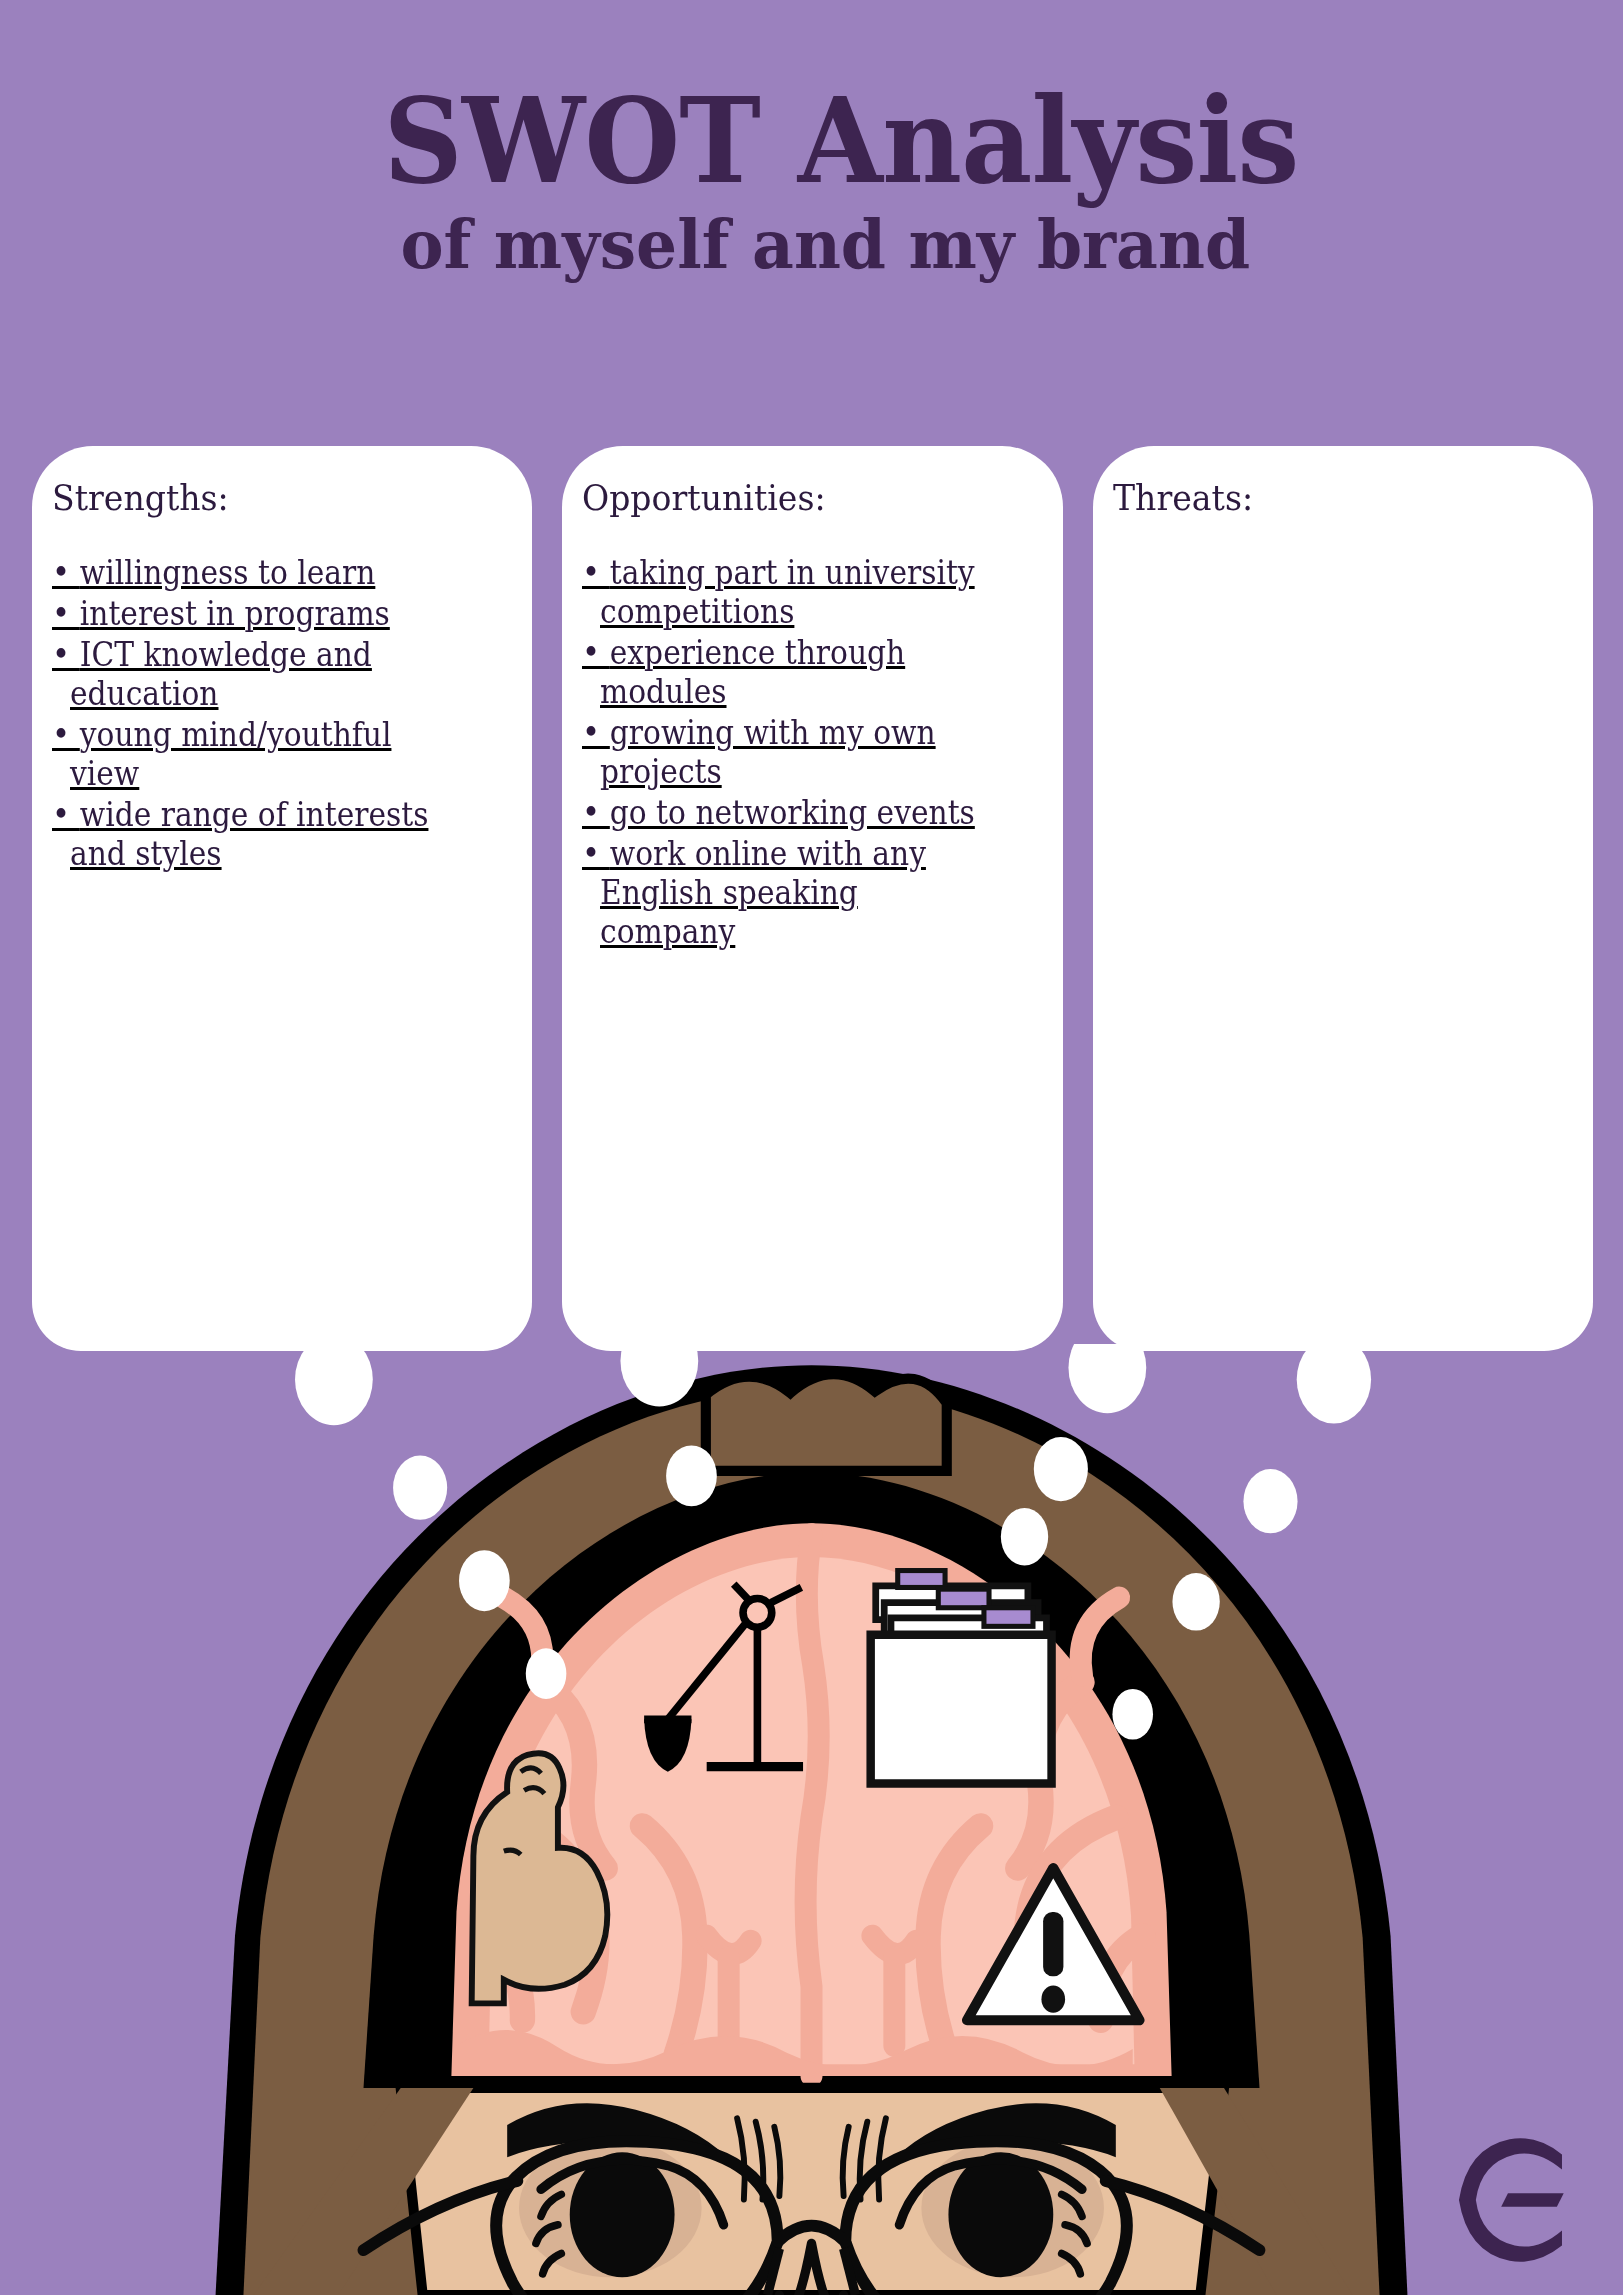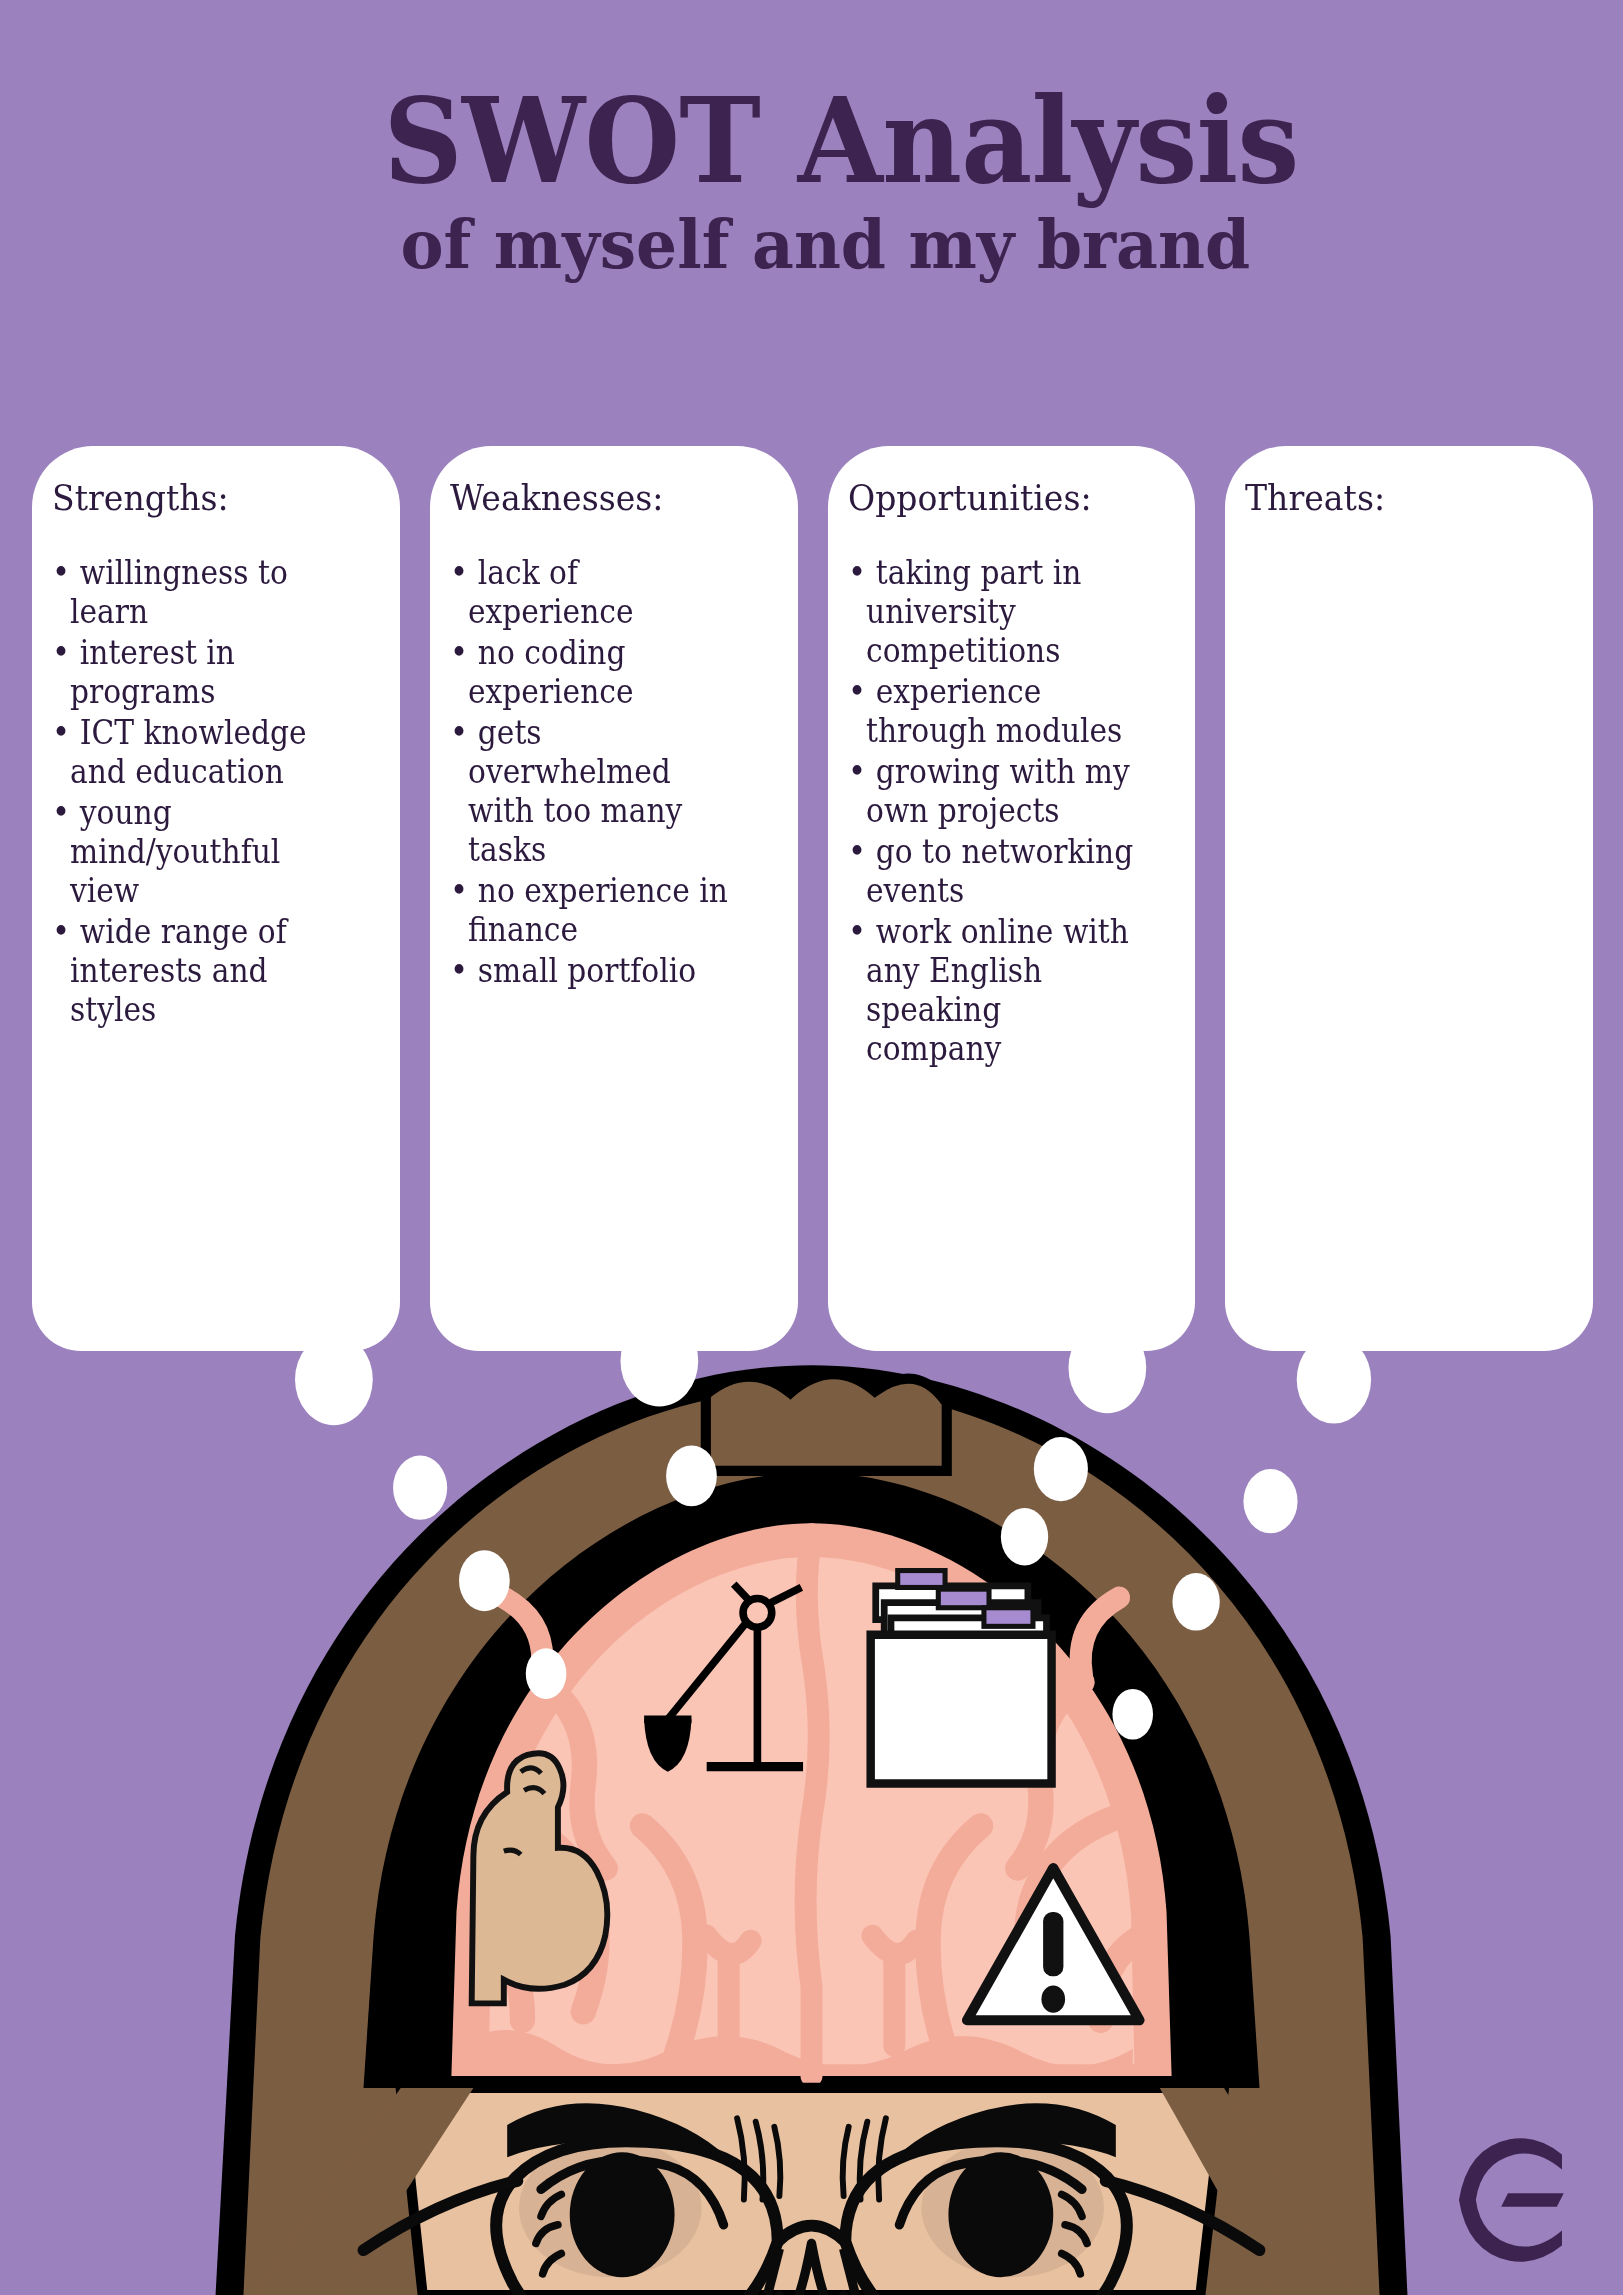--- a/index.html
+++ b/index.html
@@ -64,21 +64,21 @@
     font-family:"DejaVu Serif", serif;
     font-size:36px;
     line-height:1.12;
     color:#2C1A3E;
     letter-spacing:0px;
     transform:scaleX(0.92);
     transform-origin:left center;
     white-space:nowrap;
     margin-bottom:34px;
   }
-  .card-list { list-style:none; }
+  .card-list { list-style:none;text-decoration:underline; }
   .card-list li {
     font-family:"DejaVu Serif", serif;
     font-size:33px;
     line-height:1.18;
     color:#2C1A3E;
     transform:scaleX(0.90);
     transform-origin:left center;
     text-indent:-20px;
     padding-left:20px;
   }
@@ -119,30 +119,20 @@
       <div class="card-title">Strengths:</div>
       <ul class="card-list">
         <li>willingness to learn</li>
         <li>interest in programs</li>
         <li>ICT knowledge and education</li>
         <li>young mind/youthful view</li>
         <li>wide range of interests and styles</li>
       </ul>
     </div>
 
-    <div class="card">
-      <div class="card-title">Weaknesses:</div>
-      <ul class="card-list">
-        <li>lack of experience</li>
-        <li>no coding experience</li>
-        <li>gets overwhelmed with too many tasks</li>
-        <li>no experience in finance</li>
-        <li>small portfolio</li>
-      </ul>
-    </div>
 
     <div class="card">
       <div class="card-title">Opportunities:</div>
       <ul class="card-list">
         <li>taking part in university competitions</li>
         <li>experience through modules</li>
         <li>growing with my own projects</li>
         <li>go to networking events</li>
         <li>work online with any English speaking company</li>
       </ul>

